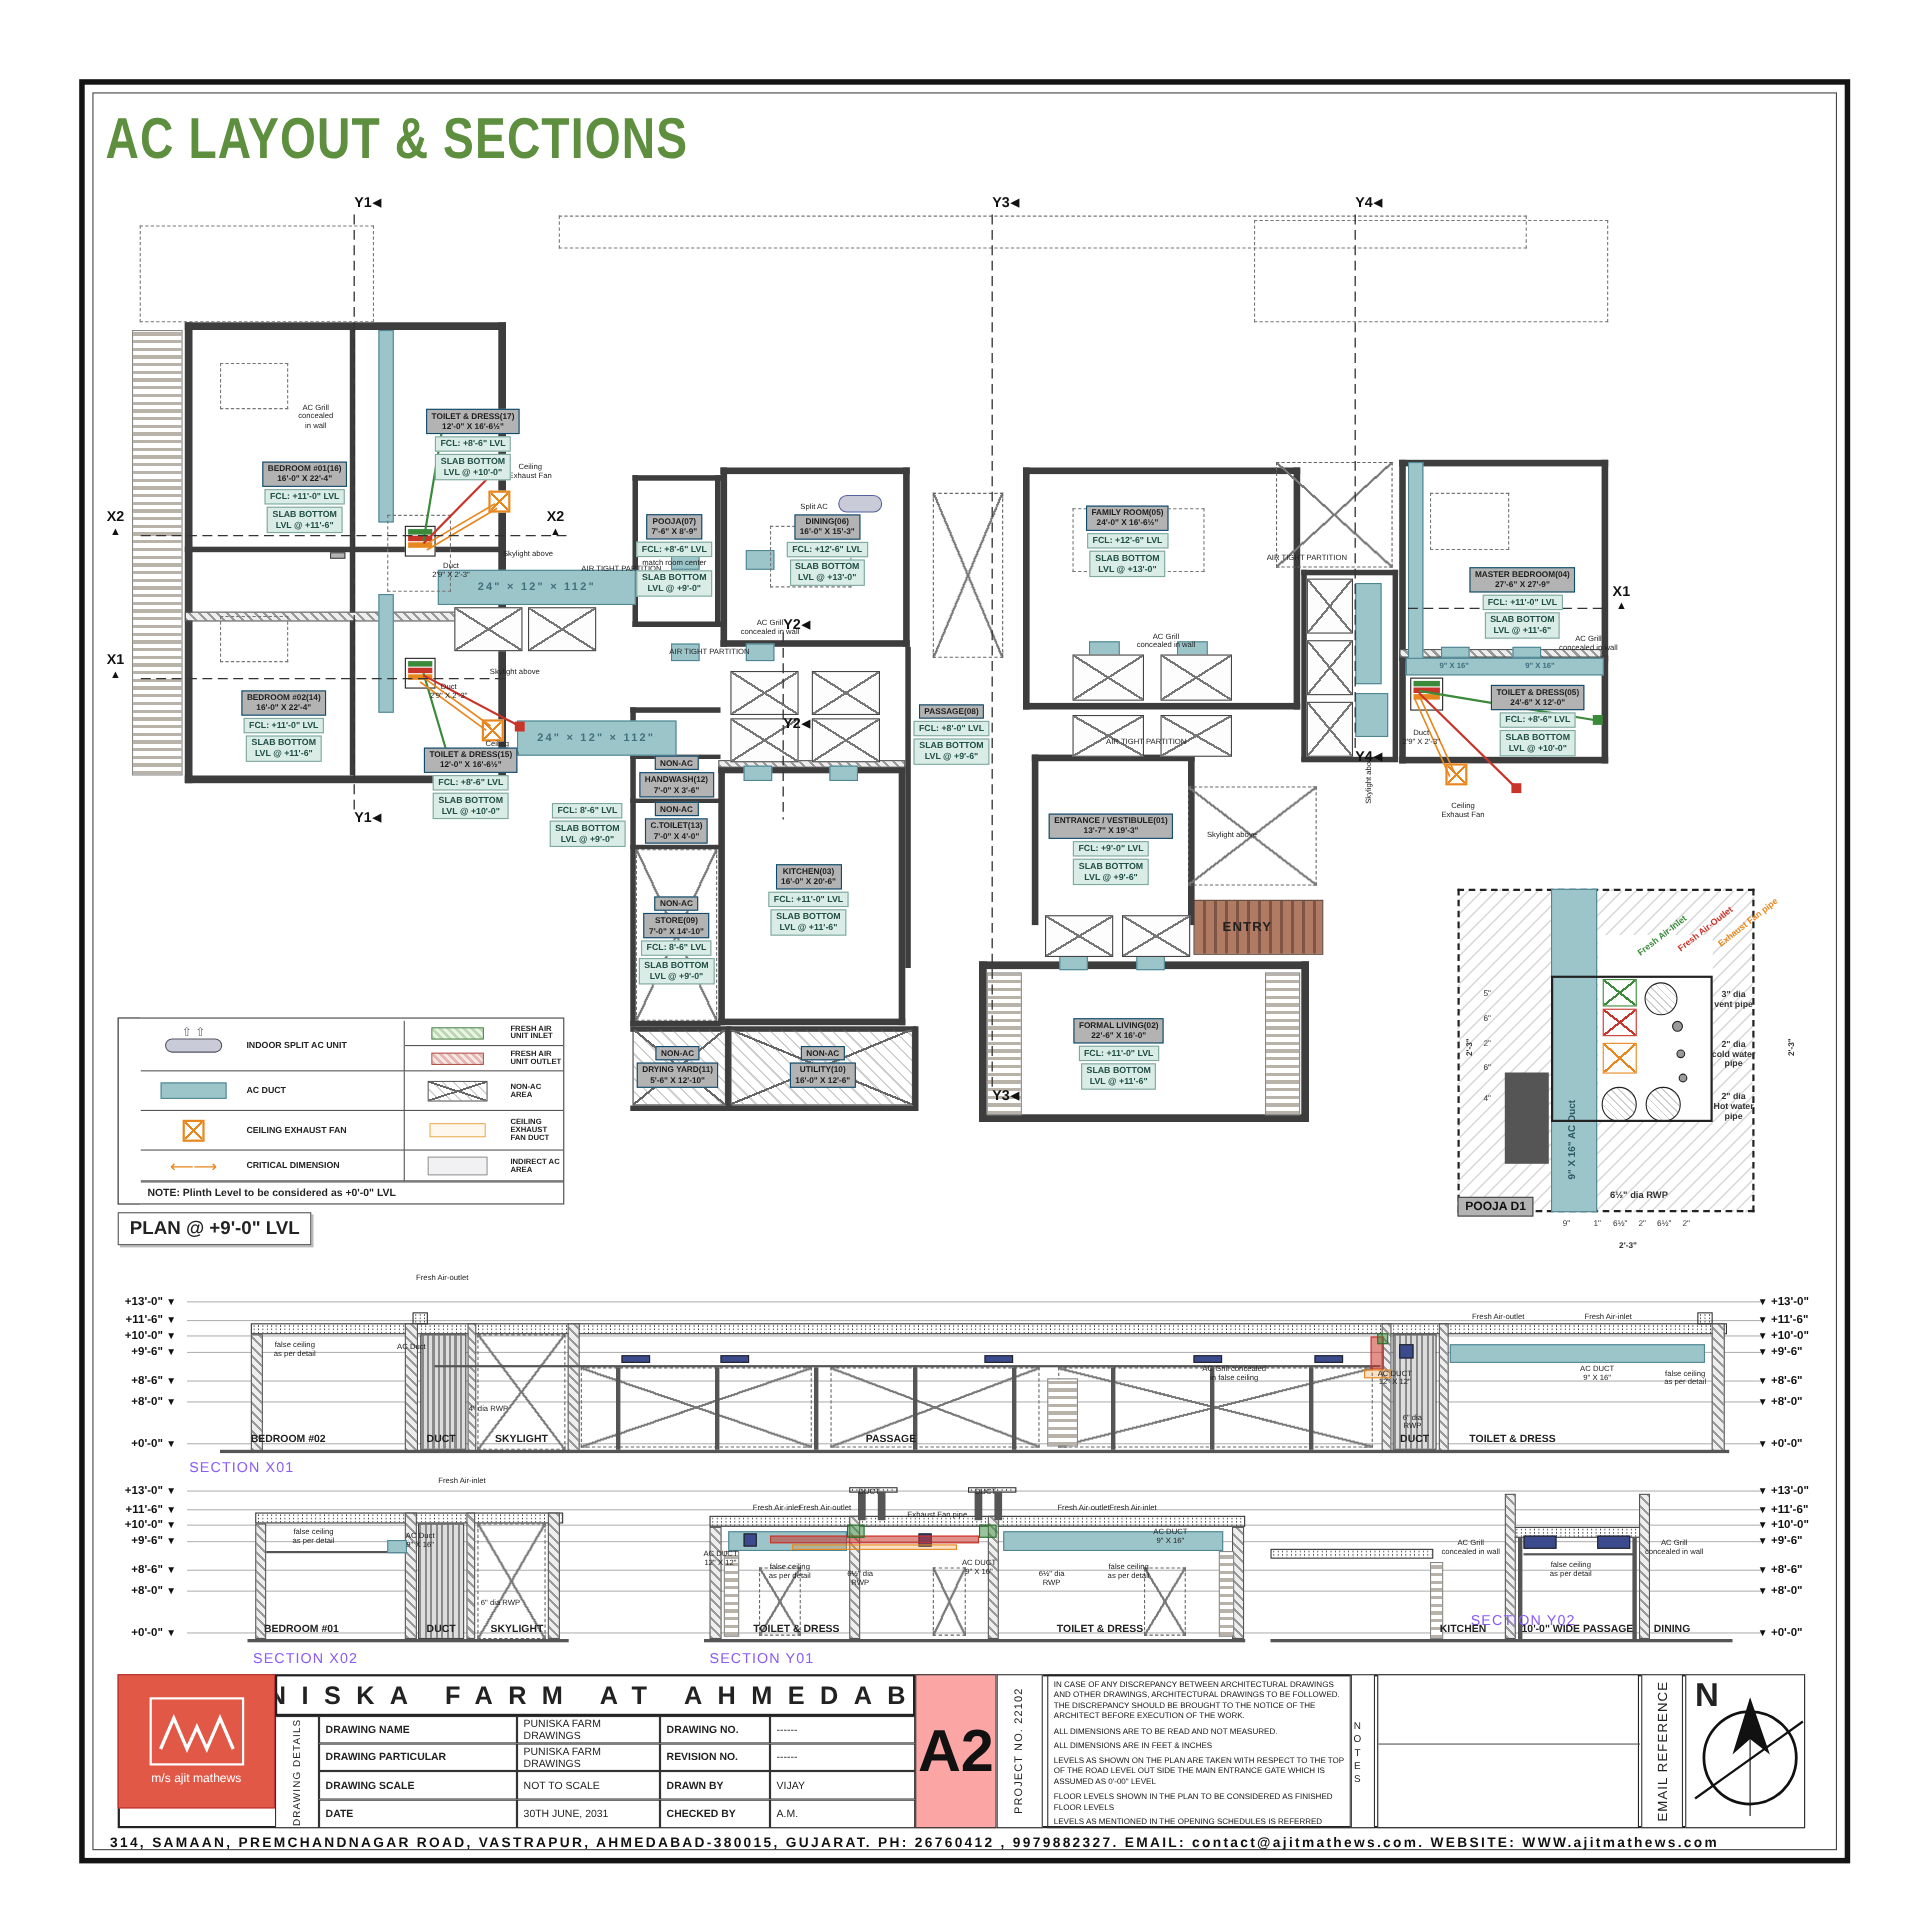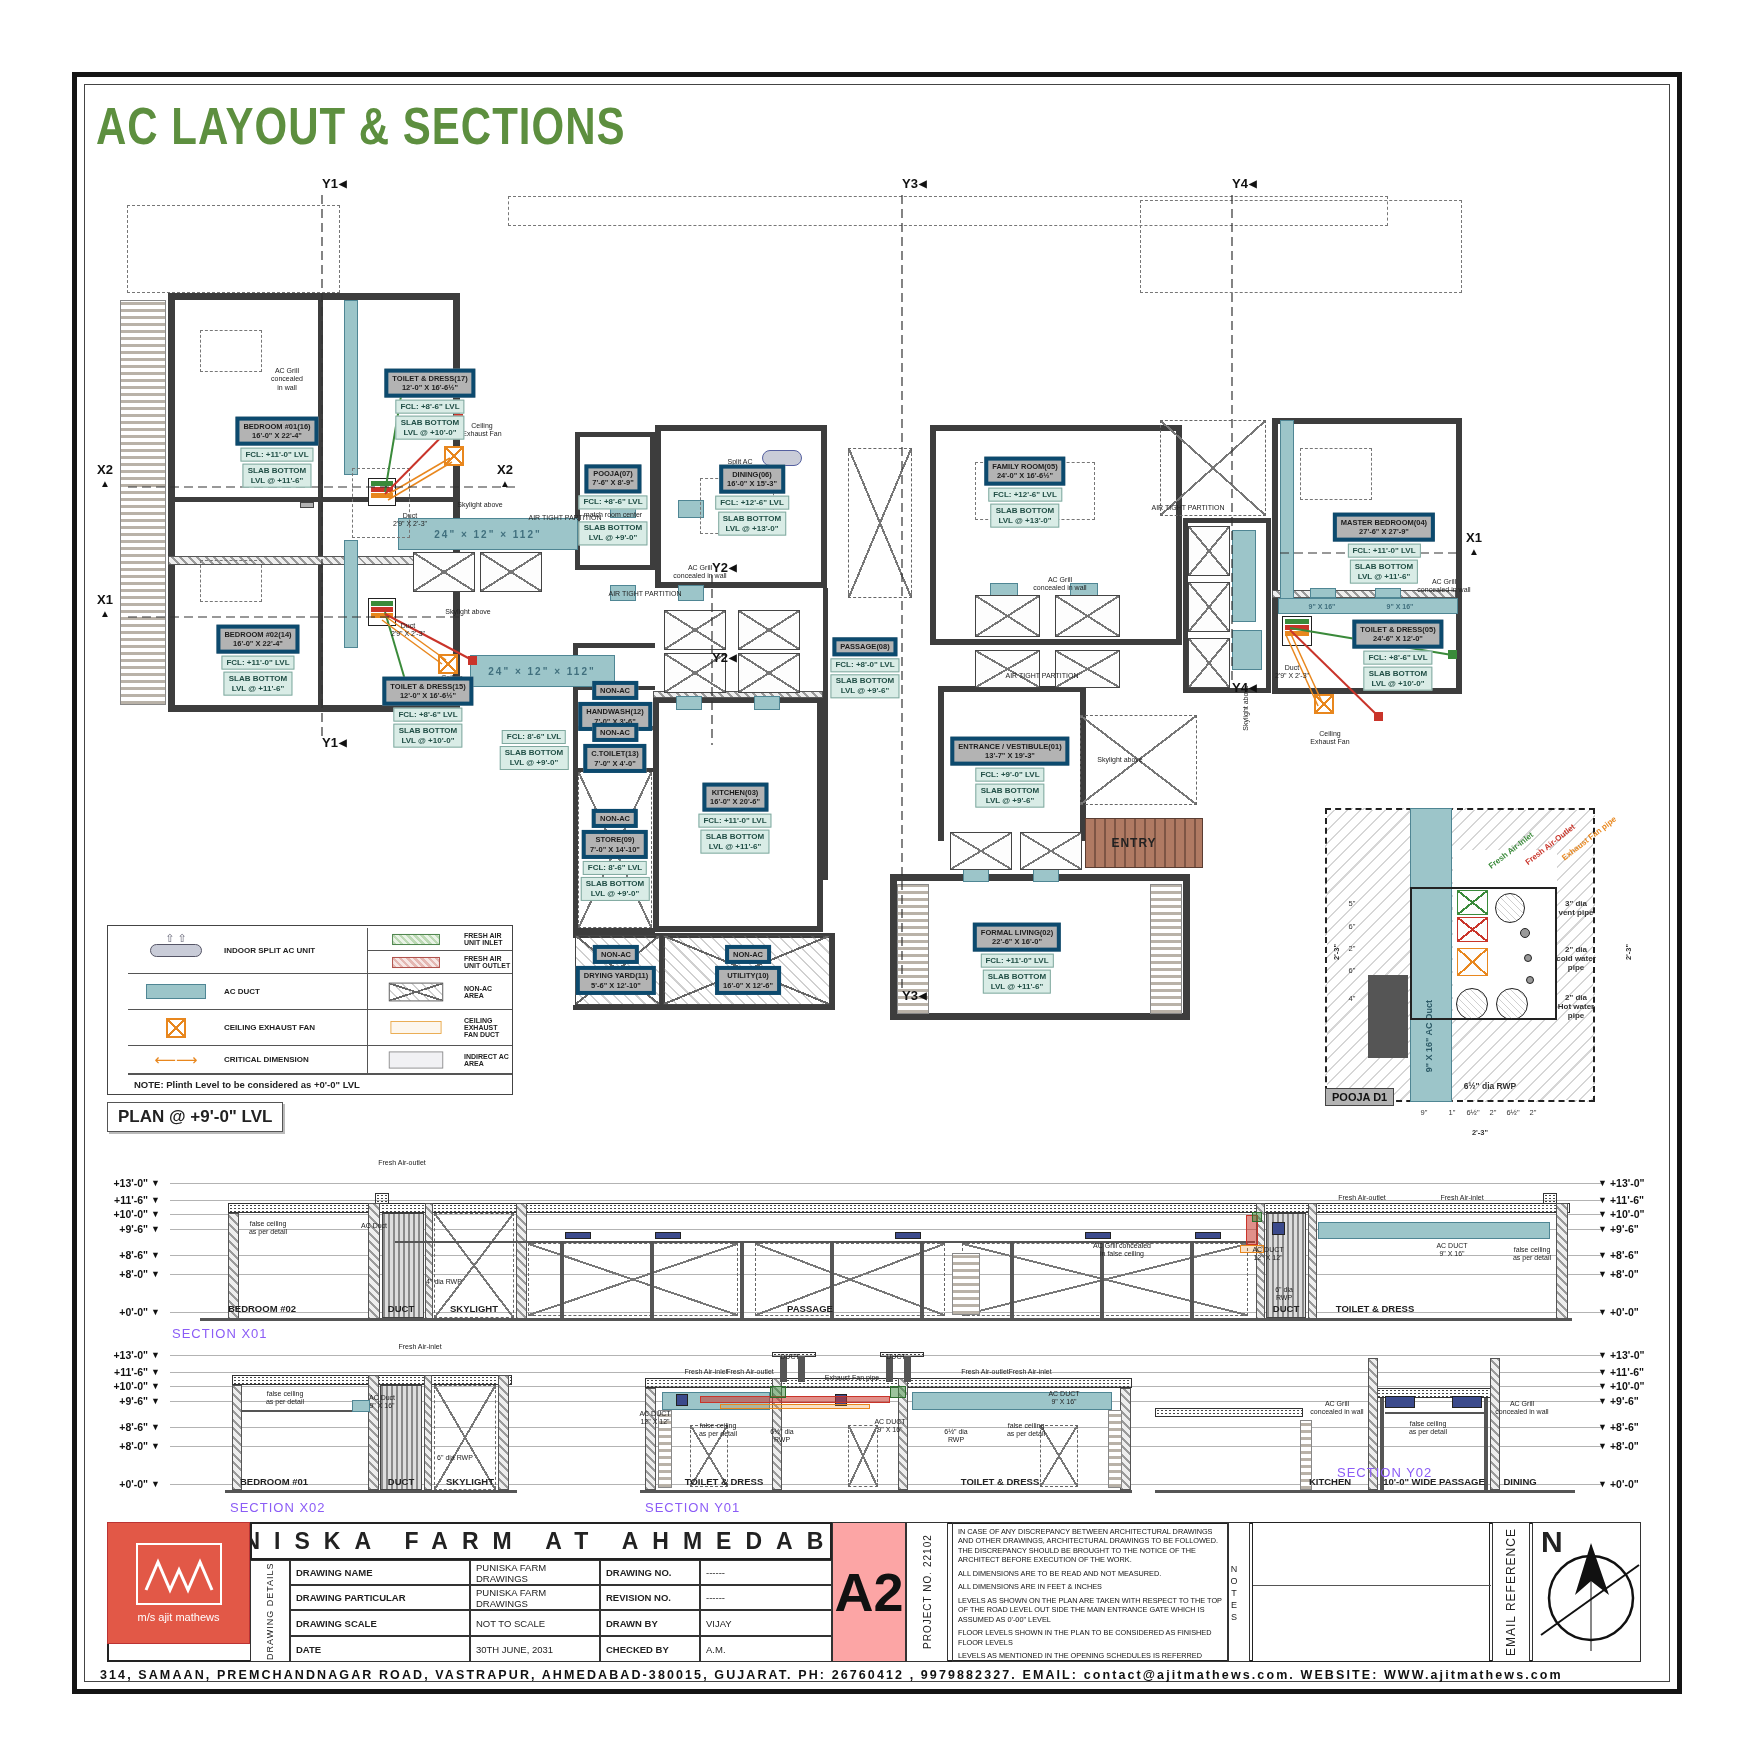--- a/index.html
+++ b/index.html
@@ -28,21 +28,21 @@
   .speck{position:absolute;border:1px solid #333;background-image:radial-gradient(#444 .7px,transparent .8px);background-size:4px 3px}
   .vs{position:absolute;background:repeating-linear-gradient(90deg,#8a8a8a 0 2px,#ddd 2px 5px);border:1px solid #444}
   .hstripe{position:absolute;background:repeating-linear-gradient(0deg,#b9b2a8 0 3px,#fff 3px 7px);border:1px solid #888}
   .brown{position:absolute;background:repeating-linear-gradient(90deg,#b07a63 0 8px,#7e5545 8px 10px);border:1px solid #5a3d32}
   .fan{position:absolute;border:2px solid #e8871e;background-color:#fff;background-image:
     linear-gradient(to top right,transparent calc(50% - 1px),#e8871e calc(50% - 1px),#e8871e calc(50% + 1px),transparent calc(50% + 1px)),
     linear-gradient(to top left,transparent calc(50% - 1px),#e8871e calc(50% - 1px),#e8871e calc(50% + 1px),transparent calc(50% + 1px))}
   .unitbox{position:absolute;border:1.5px solid #222;background:#fff;display:flex;flex-direction:column;gap:1px;padding:2px}
   .unitbox i{display:block;height:5px}
   .room-stack{position:absolute;transform:translate(-50%,-50%);display:flex;flex-direction:column;align-items:center;gap:2px;z-index:6}
-  .rl-name{background:#b3b3b3;border:4px solid #0c4a6e;color:#1c1c1c;font-size:7.5px;font-weight:bold;
+  .rl-name{background:#b3b3b3;border:1px solid #0c4a6e;color:#1c1c1c;font-size:7.5px;font-weight:bold;
     padding:1px 4px;text-align:center;white-space:pre-line;line-height:1.25}
   .rl-teal{background:#d9ece6;border:1px solid #7fa89f;color:#214f46;font-size:8px;font-weight:bold;
     padding:1px 4px;text-align:center;white-space:pre-line;line-height:1.25}
   .ann{position:absolute;transform:translate(-50%,-50%);font-size:7px;color:#222;text-align:center;
     white-space:pre-line;line-height:1.2;z-index:5}
   .ann.entry{font-size:12px;font-weight:bold;letter-spacing:1px}
   .duct-text{position:absolute;transform:translate(-50%,-50%);font-size:10px;font-weight:bold;color:#41707e;
     letter-spacing:2px;white-space:nowrap;z-index:5}
   .marker{position:absolute;font-size:13px;font-weight:bold;color:#111;z-index:8;display:flex;align-items:center;gap:1px}
   .marker .tri{font-size:10px}

